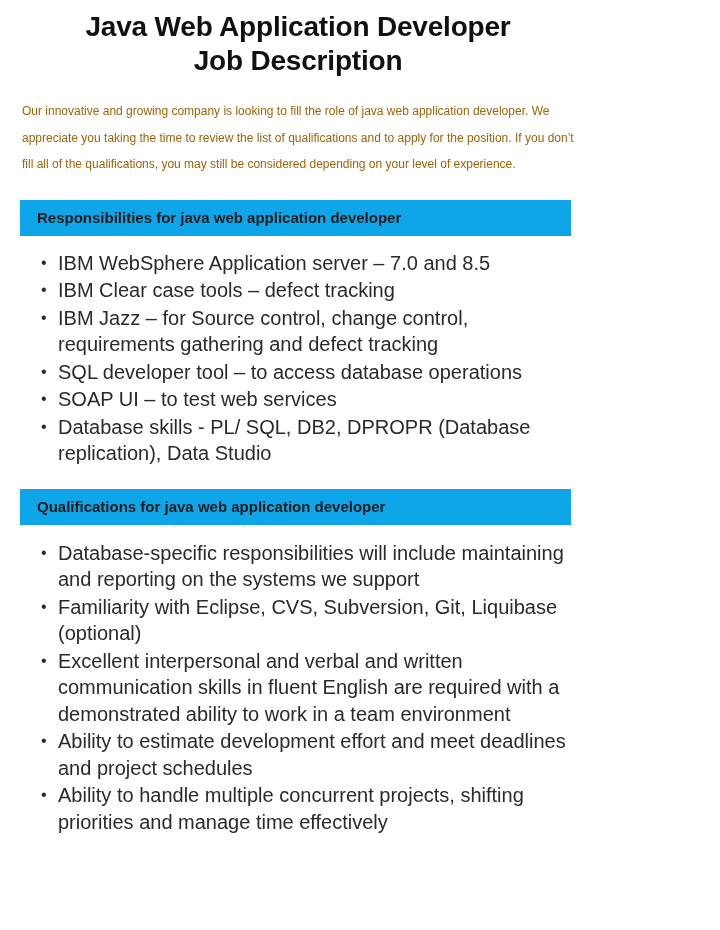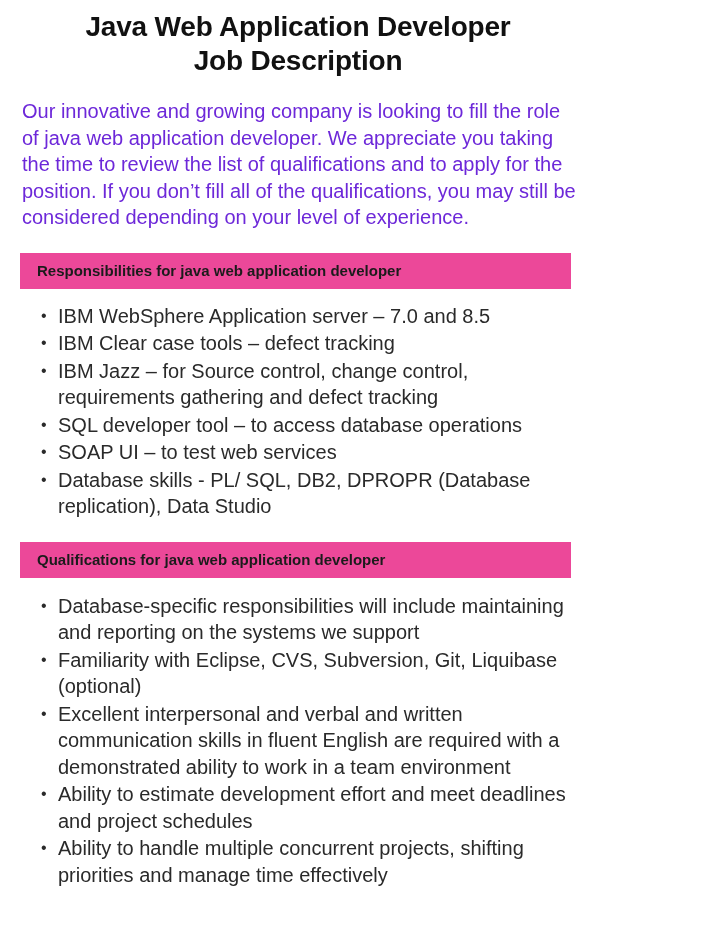--- a/index.html
+++ b/index.html
@@ -22,31 +22,31 @@
   .doc-title {
     font-size: 28px;
     line-height: 34px;
     font-weight: bold;
     text-align: center;
     color: #111111;
     margin: 10px 58px 0 58px;
     letter-spacing: -0.2px;
   }
   .intro {
-    font-size: 20px;
+    font-size: 12px;
     line-height: 26.5px;
-    color: #6d28d9;
+    color: #a16207;
     margin: 20px 20px 0 22px;
     text-align: left;
   }
   .section {
     margin-top: 22px;
   }
   .section-header {
-    background: #ec4899;
+    background: #0ea5e9;
     margin: 0 25px 0 20px;
     padding: 8px 0 8px 17px;
     font-size: 15px;
     font-weight: bold;
     line-height: 20px;
     color: #1b1b1b;
     box-sizing: border-box;
   }
   ul.bullets {
     list-style: none;

